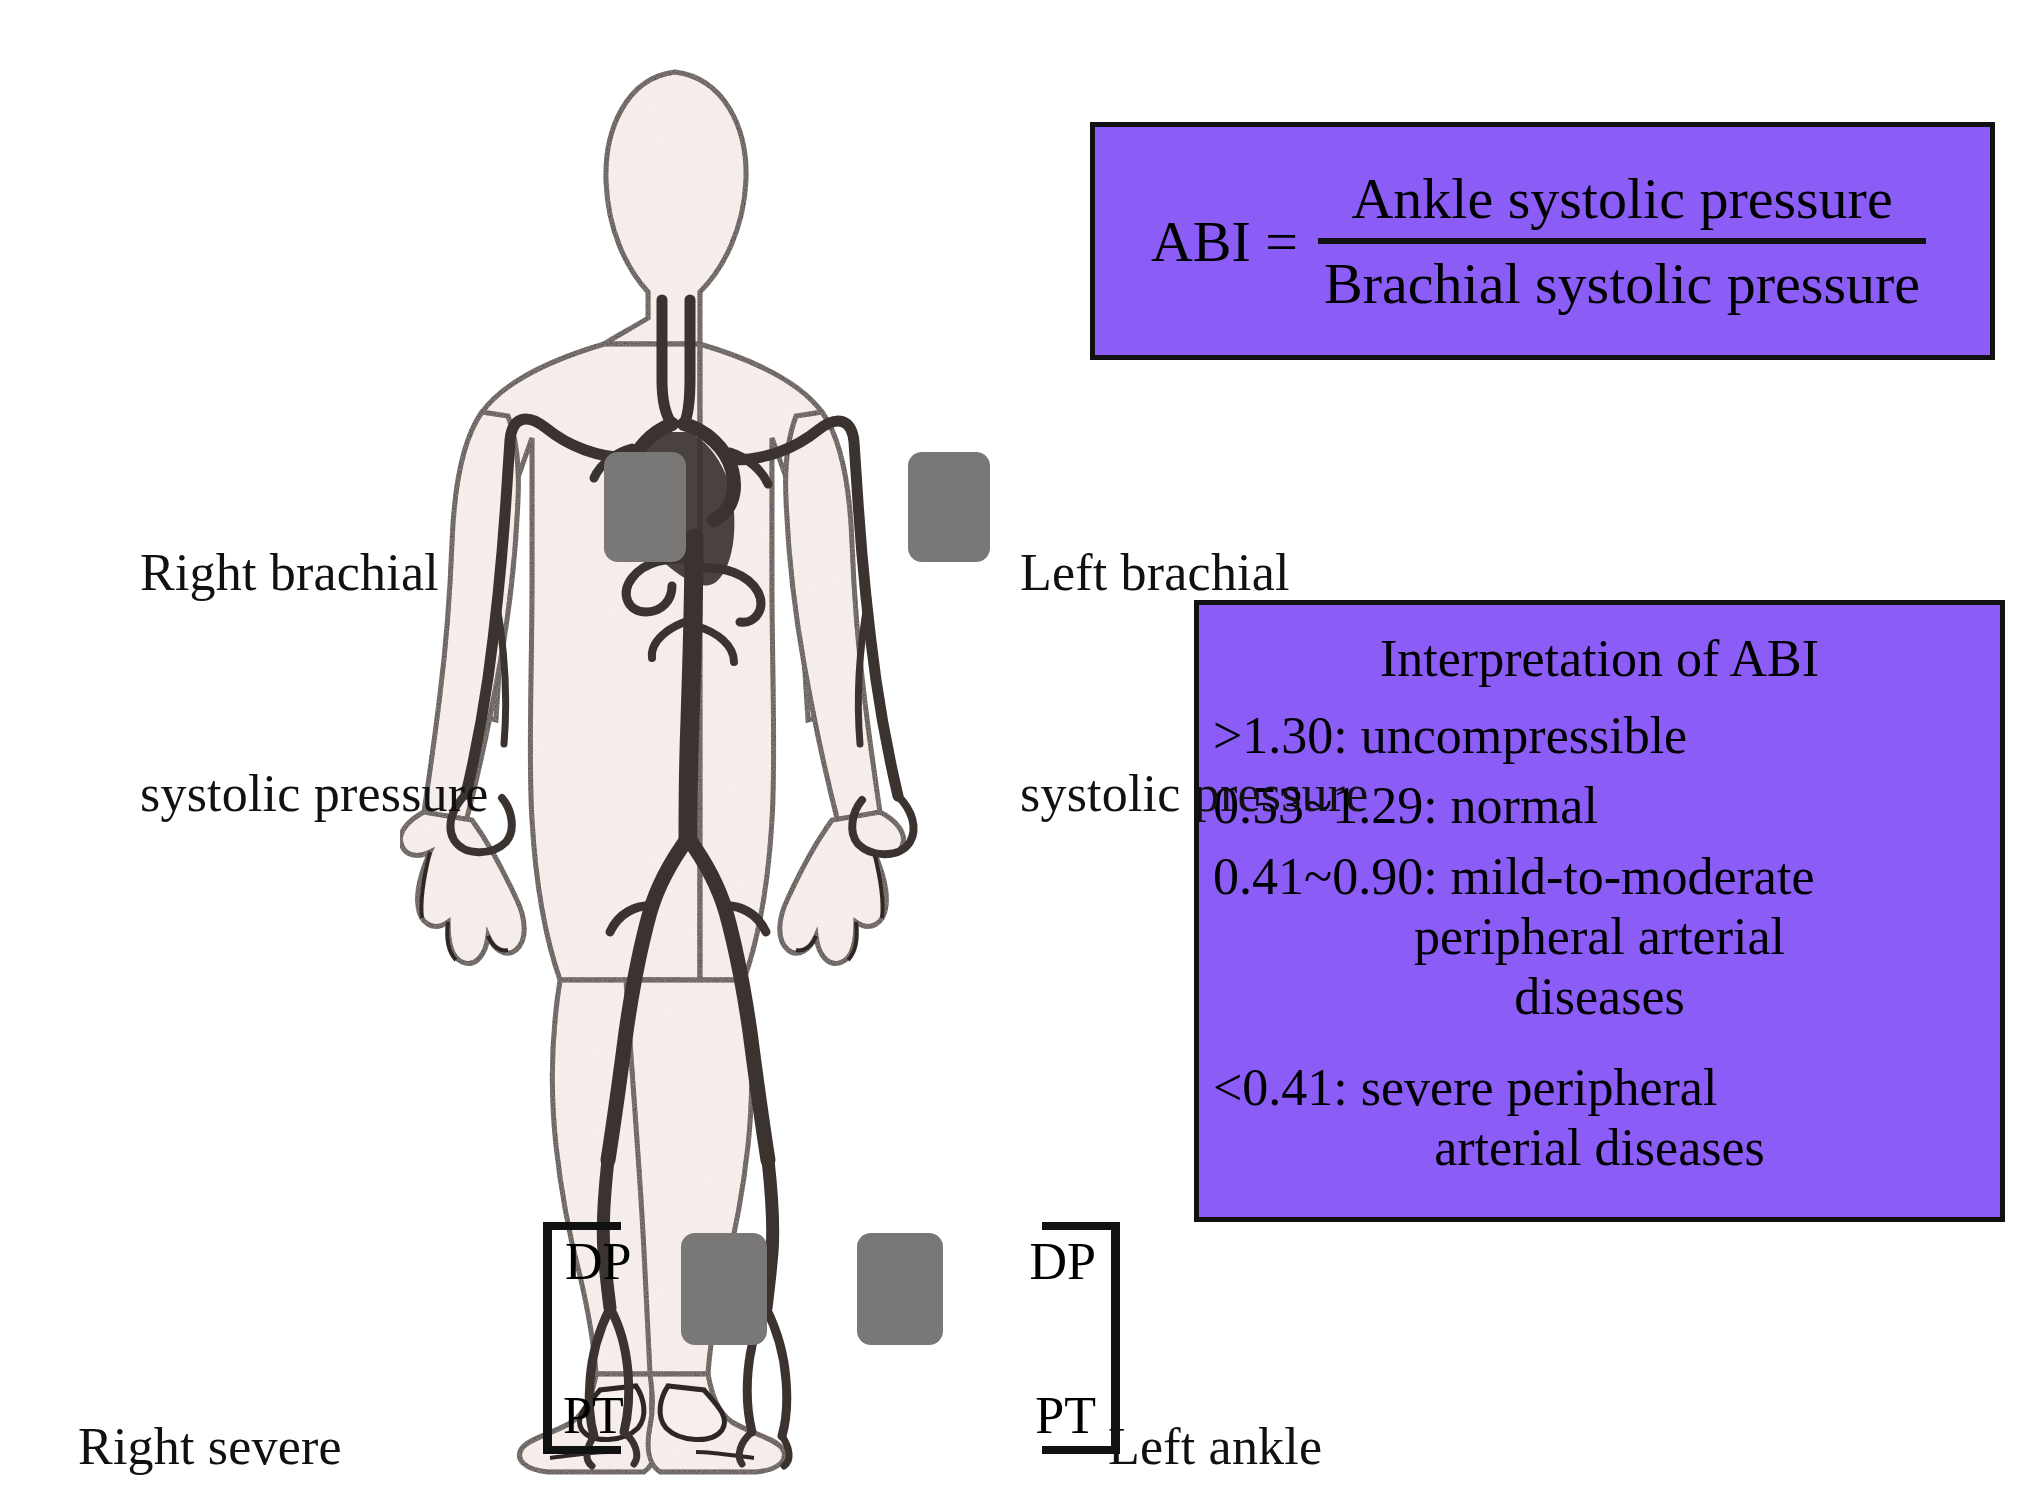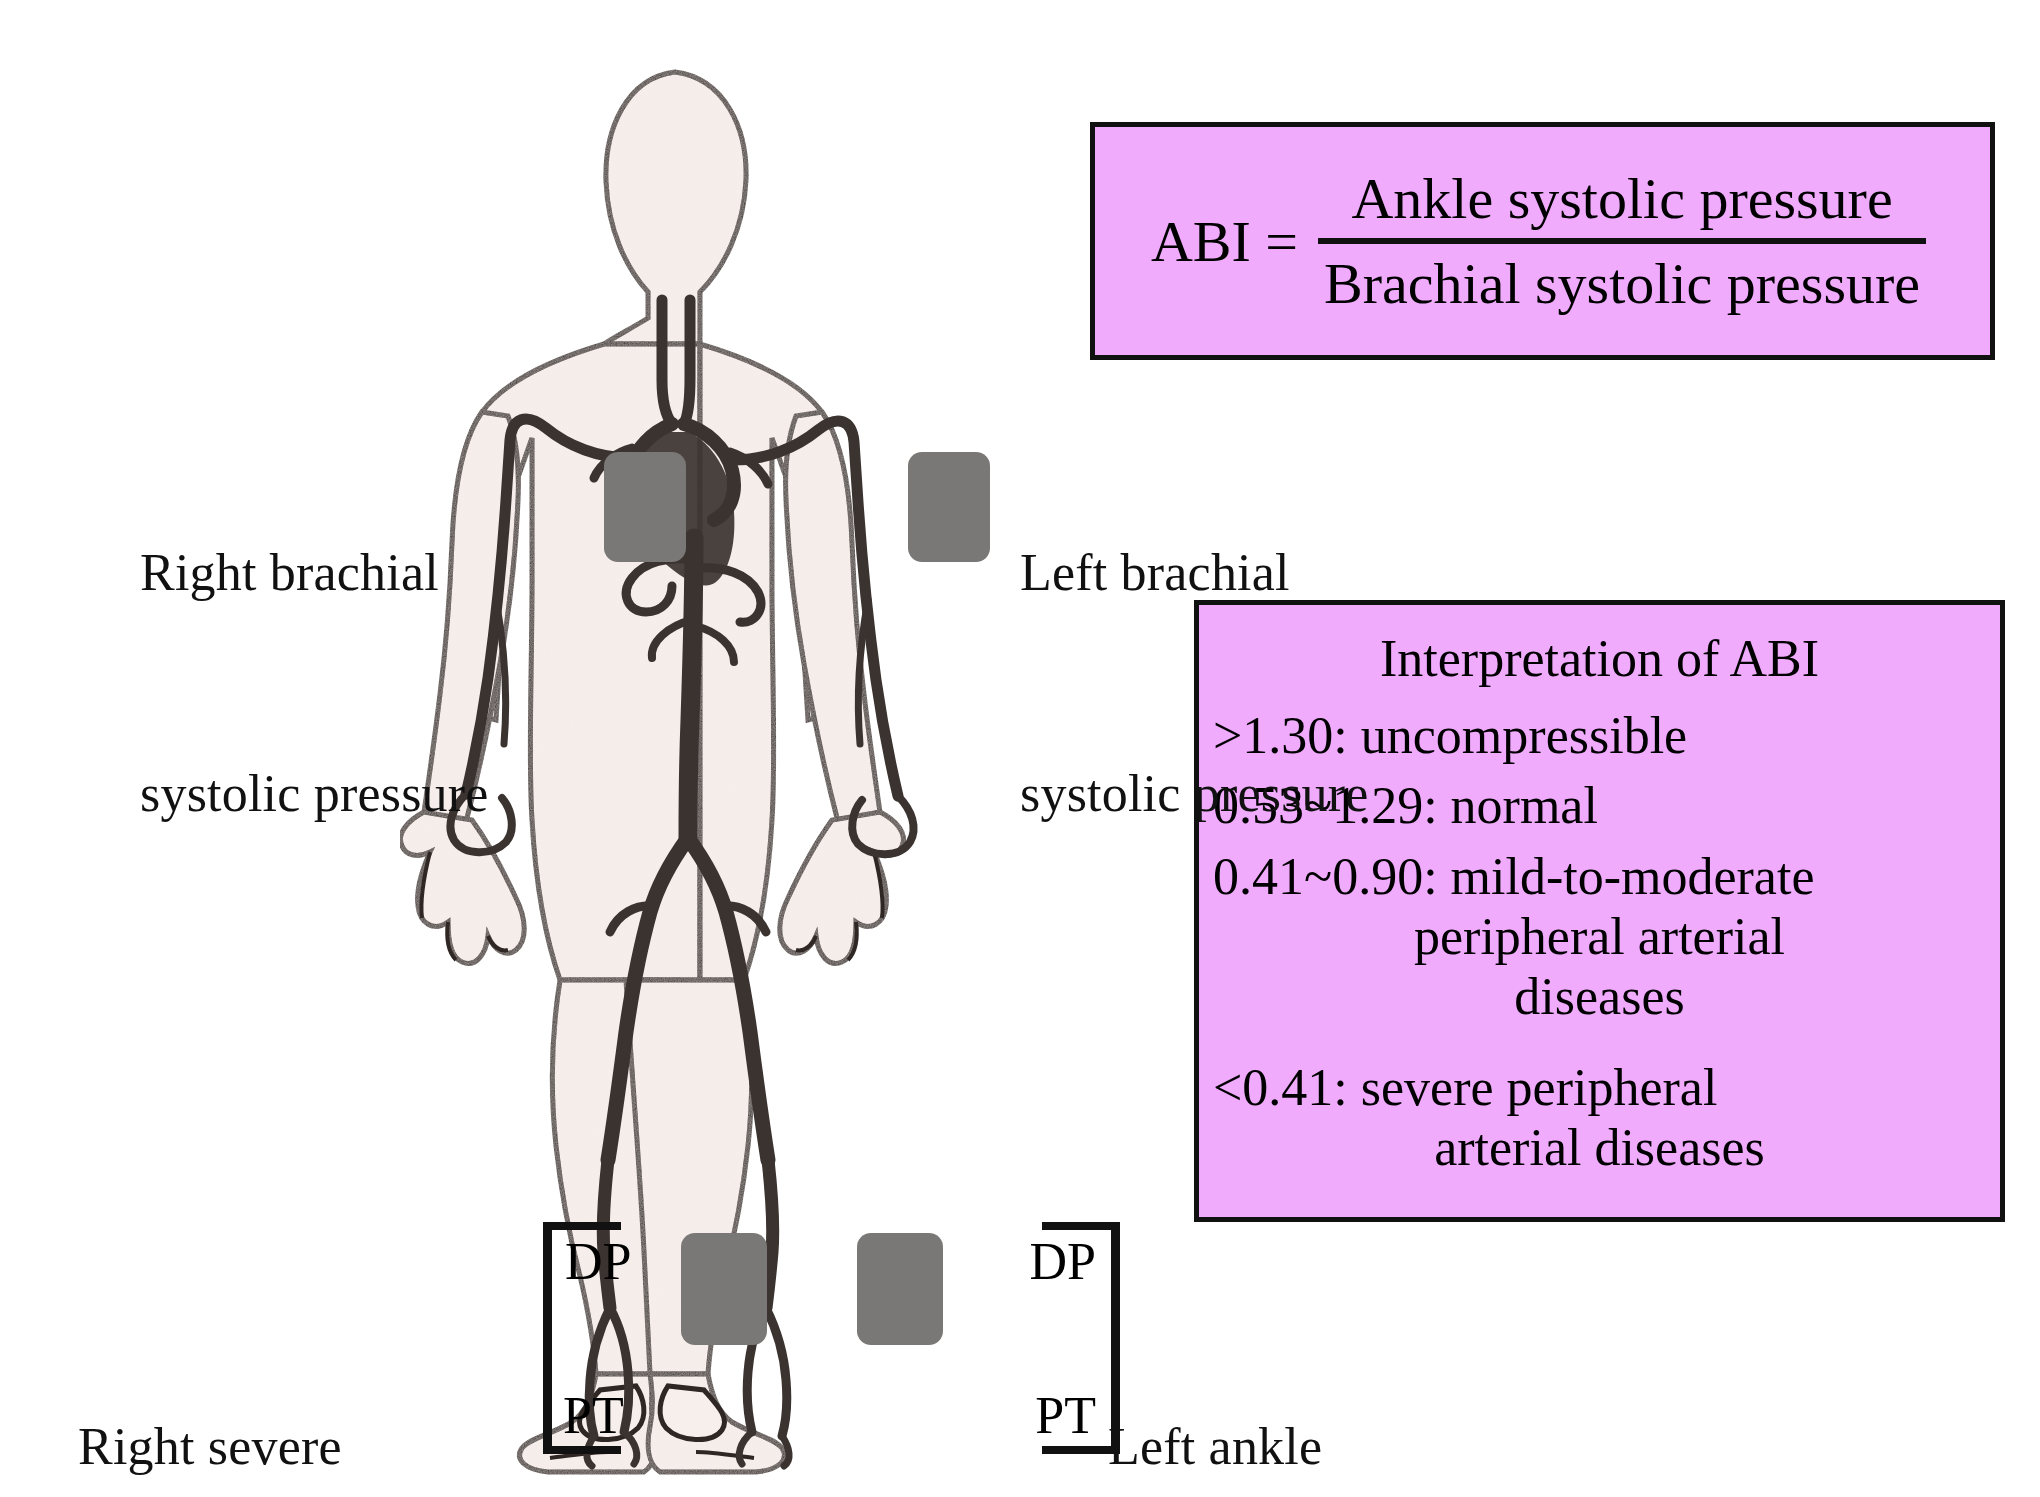--- a/index.html
+++ b/index.html
@@ -26,21 +26,21 @@
     line-height: 1.42;
     color: #111111;
     white-space: pre;
     letter-spacing: 0.2px;
   }
 
   
   .framebox {
     position: absolute;
     border: 5px solid #111111;
-    background: #f0abfc;
+    background: #8b5cf6;
     box-sizing: border-box;
   }
 
   #abi-box {
     left: 1090px;
     top: 122px;
     width: 905px;
     height: 238px;
     display: flex;
     align-items: center;

